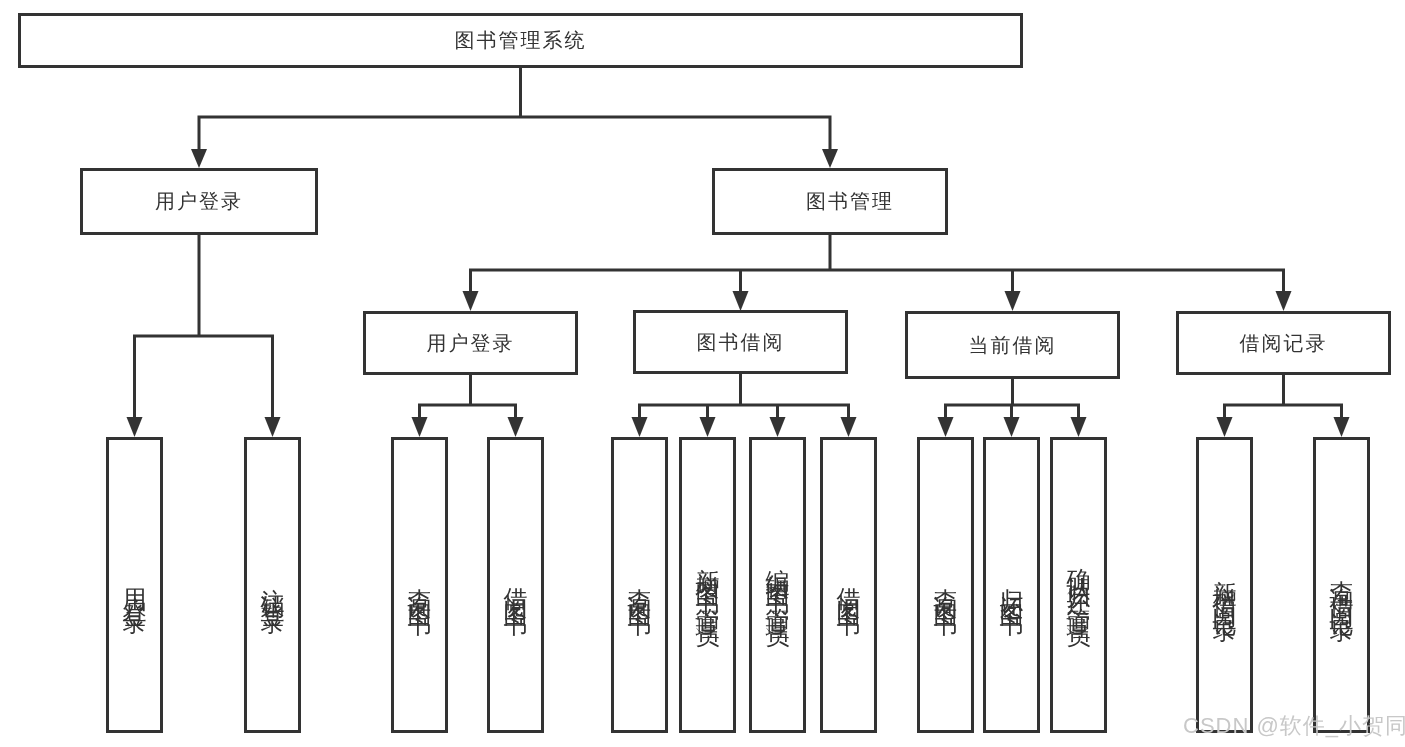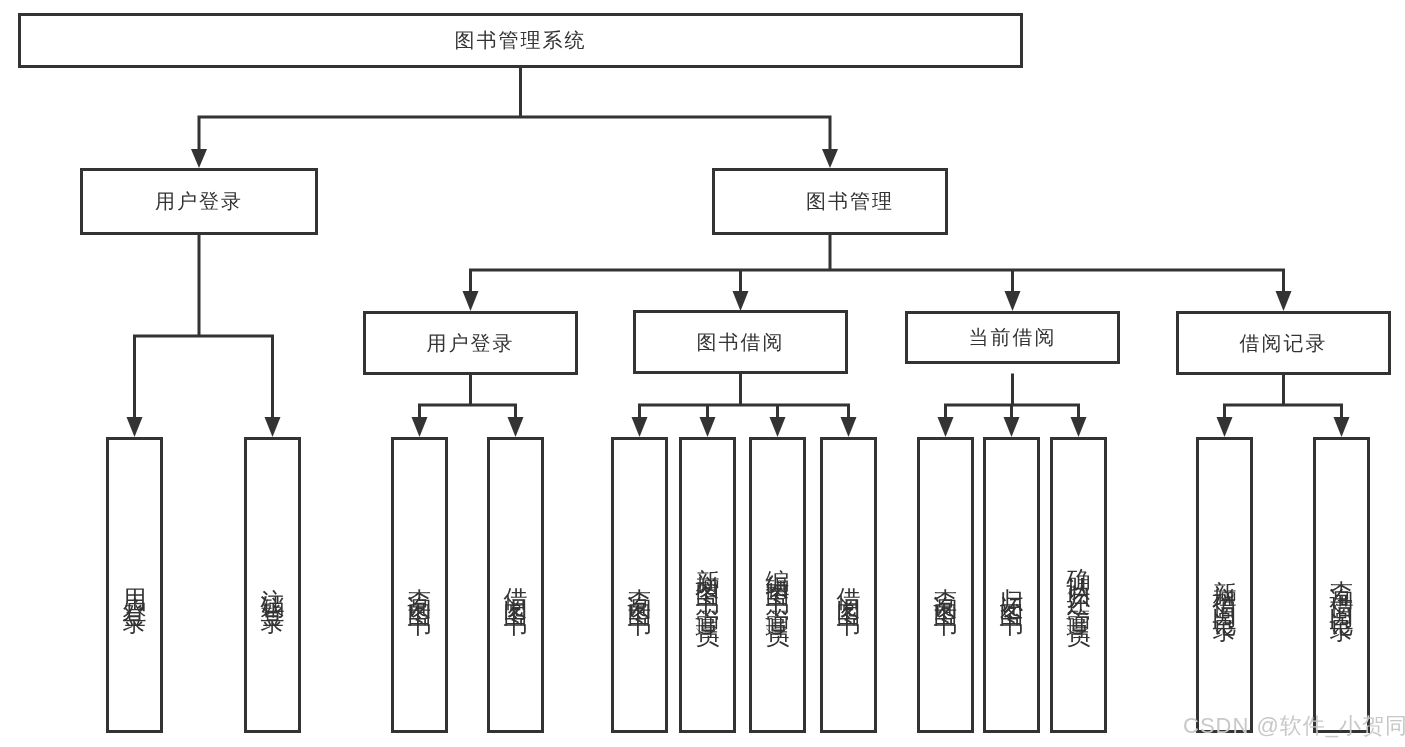--- a/index.html
+++ b/index.html
@@ -83,21 +83,21 @@
     </g>
   </svg>
 
   <div class="node" style="left:18px; top:13px; width:1005px; height:55px;">图书管理系统</div>
 
   <div class="node" style="left:80px; top:168px; width:238px; height:67px;">用户登录</div>
   <div class="node" style="left:712px; top:168px; width:236px; height:67px;padding-left:40px;">图书管理</div>
 
   <div class="node" style="left:363px; top:311px; width:215px; height:64px;">用户登录</div>
   <div class="node" style="left:633px; top:310px; width:215px; height:64px;">图书借阅</div>
-  <div class="node" style="left:905px; top:311px; width:215px; height:53px;">当前借阅</div>
+  <div class="node" style="left:905px; top:311px; width:215px; height:68px;">当前借阅</div>
   <div class="node" style="left:1176px; top:311px; width:215px; height:64px;">借阅记录</div>
 
   <div class="node vnode" style="left:106px; top:437px; width:57px; height:296px;">用户登录</div>
   <div class="node vnode" style="left:244px; top:437px; width:57px; height:296px;">注销登录</div>
 
   <div class="node vnode" style="left:391px; top:437px; width:57px; height:296px;">查询图书</div>
   <div class="node vnode" style="left:487px; top:437px; width:57px; height:296px;">借阅图书</div>
 
   <div class="node vnode" style="left:611px; top:437px; width:57px; height:296px;">查询图书</div>
   <div class="node vnode" style="left:679px; top:437px; width:57px; height:296px;">新增图书（管理员）</div>

